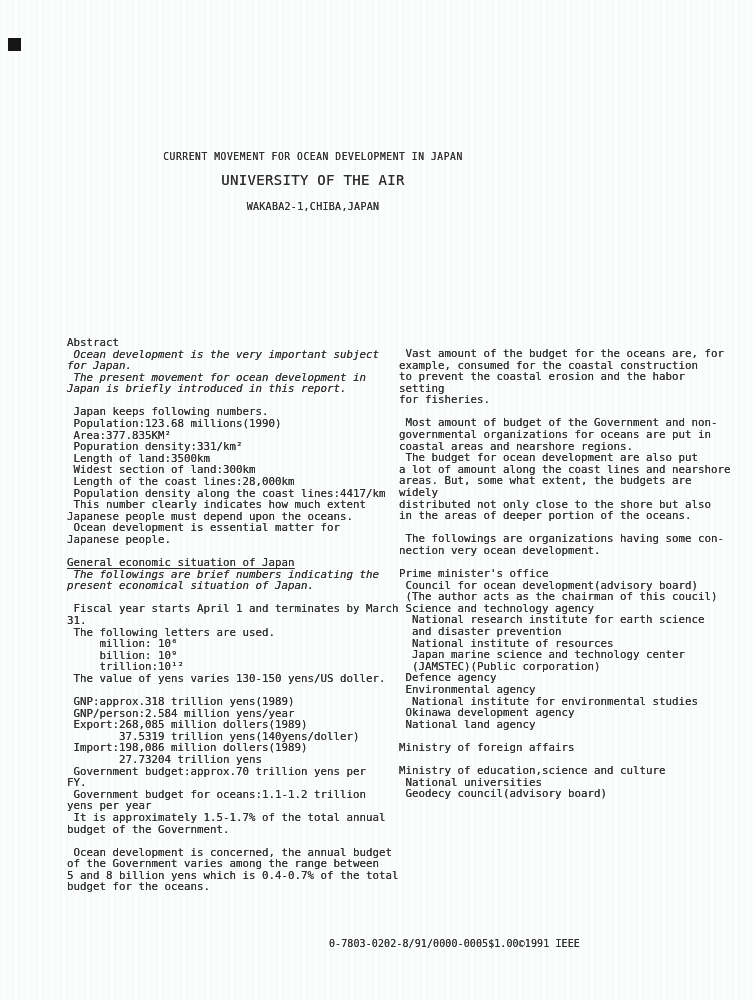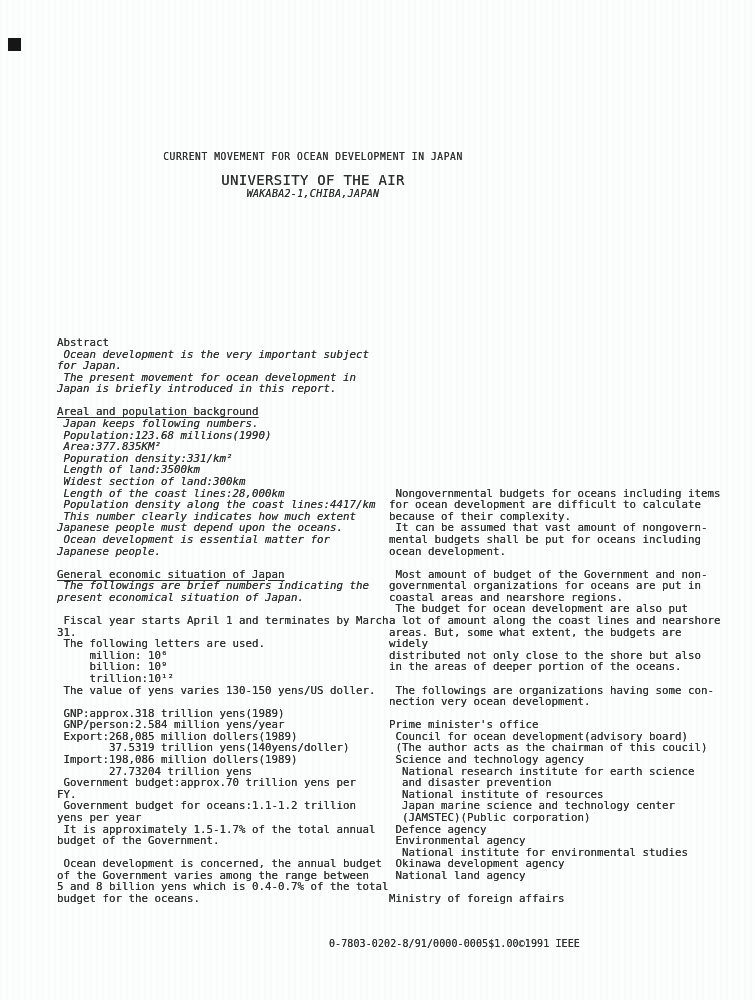--- a/index.html
+++ b/index.html
@@ -49,33 +49,31 @@
     letter-spacing: 0.8px;
     line-height: 11px;
   }
   .paper-affil1 {
     margin-top: 13px;
     font-size: 14px;
     letter-spacing: 0.3px;
     line-height: 11.5px;
   }
   .paper-affil2 {
-    margin-top: 1px;
+    margin-top: 14px;
     font-size: 10px;
     letter-spacing: 0.3px;
     line-height: 11.5px;
-    font-style: italic;
   }
   .columns {
     position: absolute;
     top: 337px;
-    left: 57px;
+    left: 67px;
     width: 664px;
     display: flex;
-    align-items: flex-end;
   }
   .col {
     width: 332px;
     flex: 0 0 332px;
     font-size: 10.8px;
     line-height: 11.6px;
   }
   .col-right {
     padding-top: 11px;
   }
@@ -113,21 +111,20 @@
   <div class="paper-affil2">WAKABA2-1,CHIBA,JAPAN</div>
 </div>
 
 <div class="columns scan-text">
   <div class="col col-left" id="col-left">
       <div class="block h">Abstract</div>
       <div class="block p"> Ocean development is the very important subject
 for Japan.
  The present movement for ocean development in
 Japan is briefly introduced in this report.</div>
-      <div class="block h u">Areal and population background</div>
       <div class="block p"> Japan keeps following numbers.
  Population:123.68 millions(1990)
  Area:377.835KM²
  Popuration density:331/km²
  Length of land:3500km
  Widest section of land:300km
  Length of the coast lines:28,000km
  Population density along the coast lines:4417/km
  This number clearly indicates how much extent
 Japanese people must depend upon the oceans.
@@ -154,26 +151,24 @@
  Government budget for oceans:1.1-1.2 trillion
 yens per year
  It is approximately 1.5-1.7% of the total annual
 budget of the Government.</div>
       <div class="block p"> Ocean development is concerned, the annual budget
 of the Government varies among the range between
 5 and 8 billion yens which is 0.4-0.7% of the total
 budget for the oceans.</div>
     </div>
   <div class="col col-right" id="col-right">
-      <div class="block p"> Nongovernmental budgets for oceans including items
-for ocean development are difficult to calculate
-because of their complexity.
- It can be assumed that vast amount of nongovern-
-mental budgets shall be put for oceans including
-ocean development.</div>
+      <div class="block p"> Vast amount of the budget for the oceans are, for
+example, consumed for the coastal construction
+to prevent the coastal erosion and the habor setting
+for fisheries.</div>
       <div class="block p"> Most amount of budget of the Government and non-
 governmental organizations for oceans are put in
 coastal areas and nearshore regions.
  The budget for ocean development are also put
 a lot of amount along the coast lines and nearshore
 areas. But, some what extent, the budgets are widely
 distributed not only close to the shore but also
 in the areas of deeper portion of the oceans.</div>
       <div class="block p"> The followings are organizations having some con-
 nection very ocean development.</div>
@@ -185,16 +180,19 @@
   and disaster prevention
   National institute of resources
   Japan marine science and technology center
   (JAMSTEC)(Public corporation)
  Defence agency
  Environmental agency
   National institute for environmental studies
  Okinawa development agency
  National land agency</div>
       <div class="block p">Ministry of foreign affairs</div>
+      <div class="block p">Ministry of education,science and culture
+ National universities
+ Geodecy council(advisory board)</div>
     </div>
 </div>
 
 <div class="paper-footer scan-text">0-7803-0202-8/91/0000-0005$1.00©1991 IEEE</div>
 
 </body></html>

